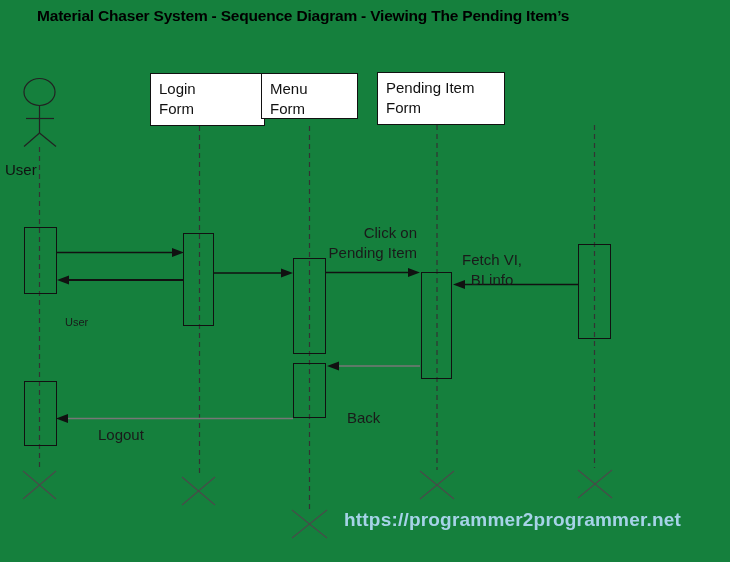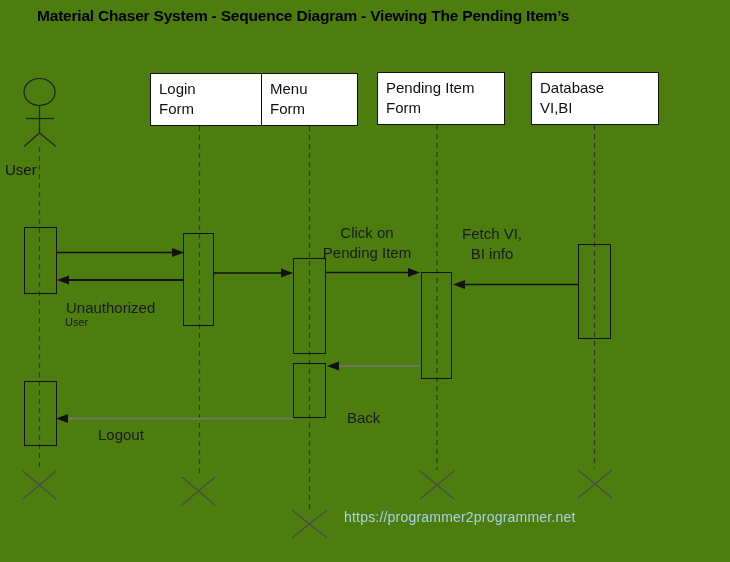--- a/index.html
+++ b/index.html
@@ -1,17 +1,17 @@
 <!DOCTYPE html>
 <html><head>
 <meta charset="utf-8">
 <style>
   html,body{margin:0;padding:0;background:#fff;}
   #stage{
-    position:relative;width:730px;height:562px;background:#4d7c0f;overflow:hidden;
+    position:relative;width:730px;height:562px;background:#15803d;overflow:hidden;
     font-family:"Liberation Sans",sans-serif;color:#111;
   }
   #diagram-svg{position:absolute;left:0;top:0;width:730px;height:562px;}
   .title{
     position:absolute;left:37px;top:7px;font-size:15.5px;font-weight:bold;
     letter-spacing:-0.2px;white-space:nowrap;color:#000;
   }
   .hbox{
     position:absolute;box-sizing:border-box;border:1.4px solid #111;background:#ffffff;
     padding:5px 4px 0 8px;font-size:15px;line-height:20px;white-space:pre-line;
@@ -20,21 +20,21 @@
     position:absolute;box-sizing:border-box;border:1.4px solid #111;background:transparent;
   }
   .plabel{
     position:absolute;font-size:15px;line-height:19.5px;white-space:pre-line;color:#1a1a1a;
   }
   .plabel.tight{line-height:19px;}
   .plabel.center{text-align:center;}
   .sub{font-size:11px;line-height:13px;}
   .actor-label{position:absolute;left:5px;top:161px;font-size:15px;}
   .watermark{
-    position:absolute;left:344px;top:509px;font-size:14px;font-weight:normal;
+    position:absolute;left:344px;top:509px;font-size:19px;font-weight:bold;
     letter-spacing:0.2px;white-space:nowrap;
   }
 </style>
 </head>
 <body>
 
 <div id="stage">
 
   <svg id="diagram-svg" viewBox="0 0 730 562" xmlns="http://www.w3.org/2000/svg">
 
@@ -108,39 +108,36 @@
       </g>
     </g>
   </svg>
 
   <div class="title">Material Chaser System - Sequence Diagram - Viewing The Pending Item’s</div>
 
   <div class="actor-label">User</div>
 
   <div class="hbox" style="left:150px;top:73px;width:115px;height:53px;">Login
 Form</div>
-  <div class="hbox" style="left:261px;top:73px;width:97px;height:53px;">Menu
+  <div class="hbox" style="left:261px;top:73px;width:97px;height:46px;">Menu
 Form</div>
   <div class="hbox" style="left:377px;top:72px;width:128px;height:53px;">Pending Item
 Form</div>
-  <div class="hbox" style="left:531px;top:72px;width:128px;height:53px;">Database
-VI,BI</div>
 
   <div class="act" style="left:24px;top:227px;width:33px;height:67px;"></div>
   <div class="act" style="left:183px;top:233px;width:31px;height:93px;"></div>
   <div class="act" style="left:293px;top:258px;width:33px;height:96px;"></div>
   <div class="act" style="left:421px;top:272px;width:31px;height:107px;"></div>
   <div class="act" style="left:578px;top:244px;width:33px;height:95px;"></div>
   <div class="act" style="left:293px;top:363px;width:33px;height:55px;"></div>
   <div class="act" style="left:24px;top:381px;width:33px;height:65px;"></div>
 
-  <div class="plabel" style="left:66px;top:298px;">Unauthorized</div>
   <div class="plabel sub" style="left:65px;top:316px;">User</div>
-  <div class="plabel center" style="left:317px;top:223px;width:100px;">Click on
+  <div class="plabel center" style="left:317px;top:223px;width:100px;text-align:right;">Click on
 Pending Item</div>
-  <div class="plabel center" style="left:453px;top:224px;width:78px;text-align:center;">Fetch VI,
+  <div class="plabel center" style="left:453px;top:250px;width:78px;text-align:center;">Fetch VI,
 BI info</div>
   <div class="plabel" style="left:347px;top:371px;margin-top:37px;">Back</div>
   <div class="plabel" style="left:98px;top:425px;text-align:center;">Logout</div>
 
   <div class="watermark" style="color: rgb(166, 211, 232);">https://programmer2programmer.net</div>
 
 </div>
 
 </body></html>

